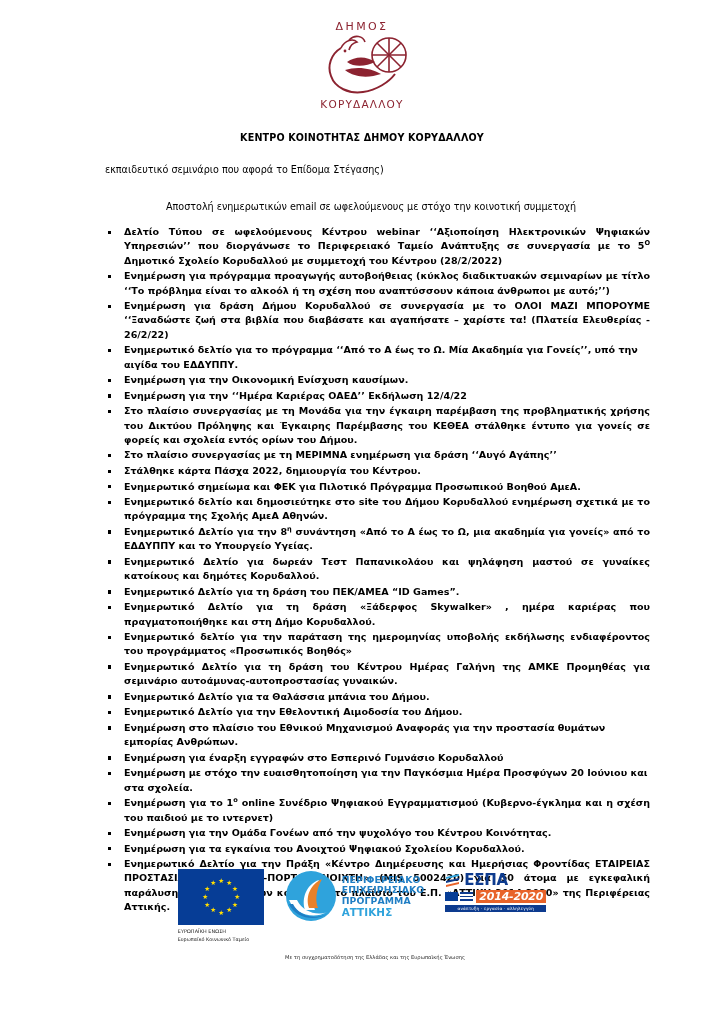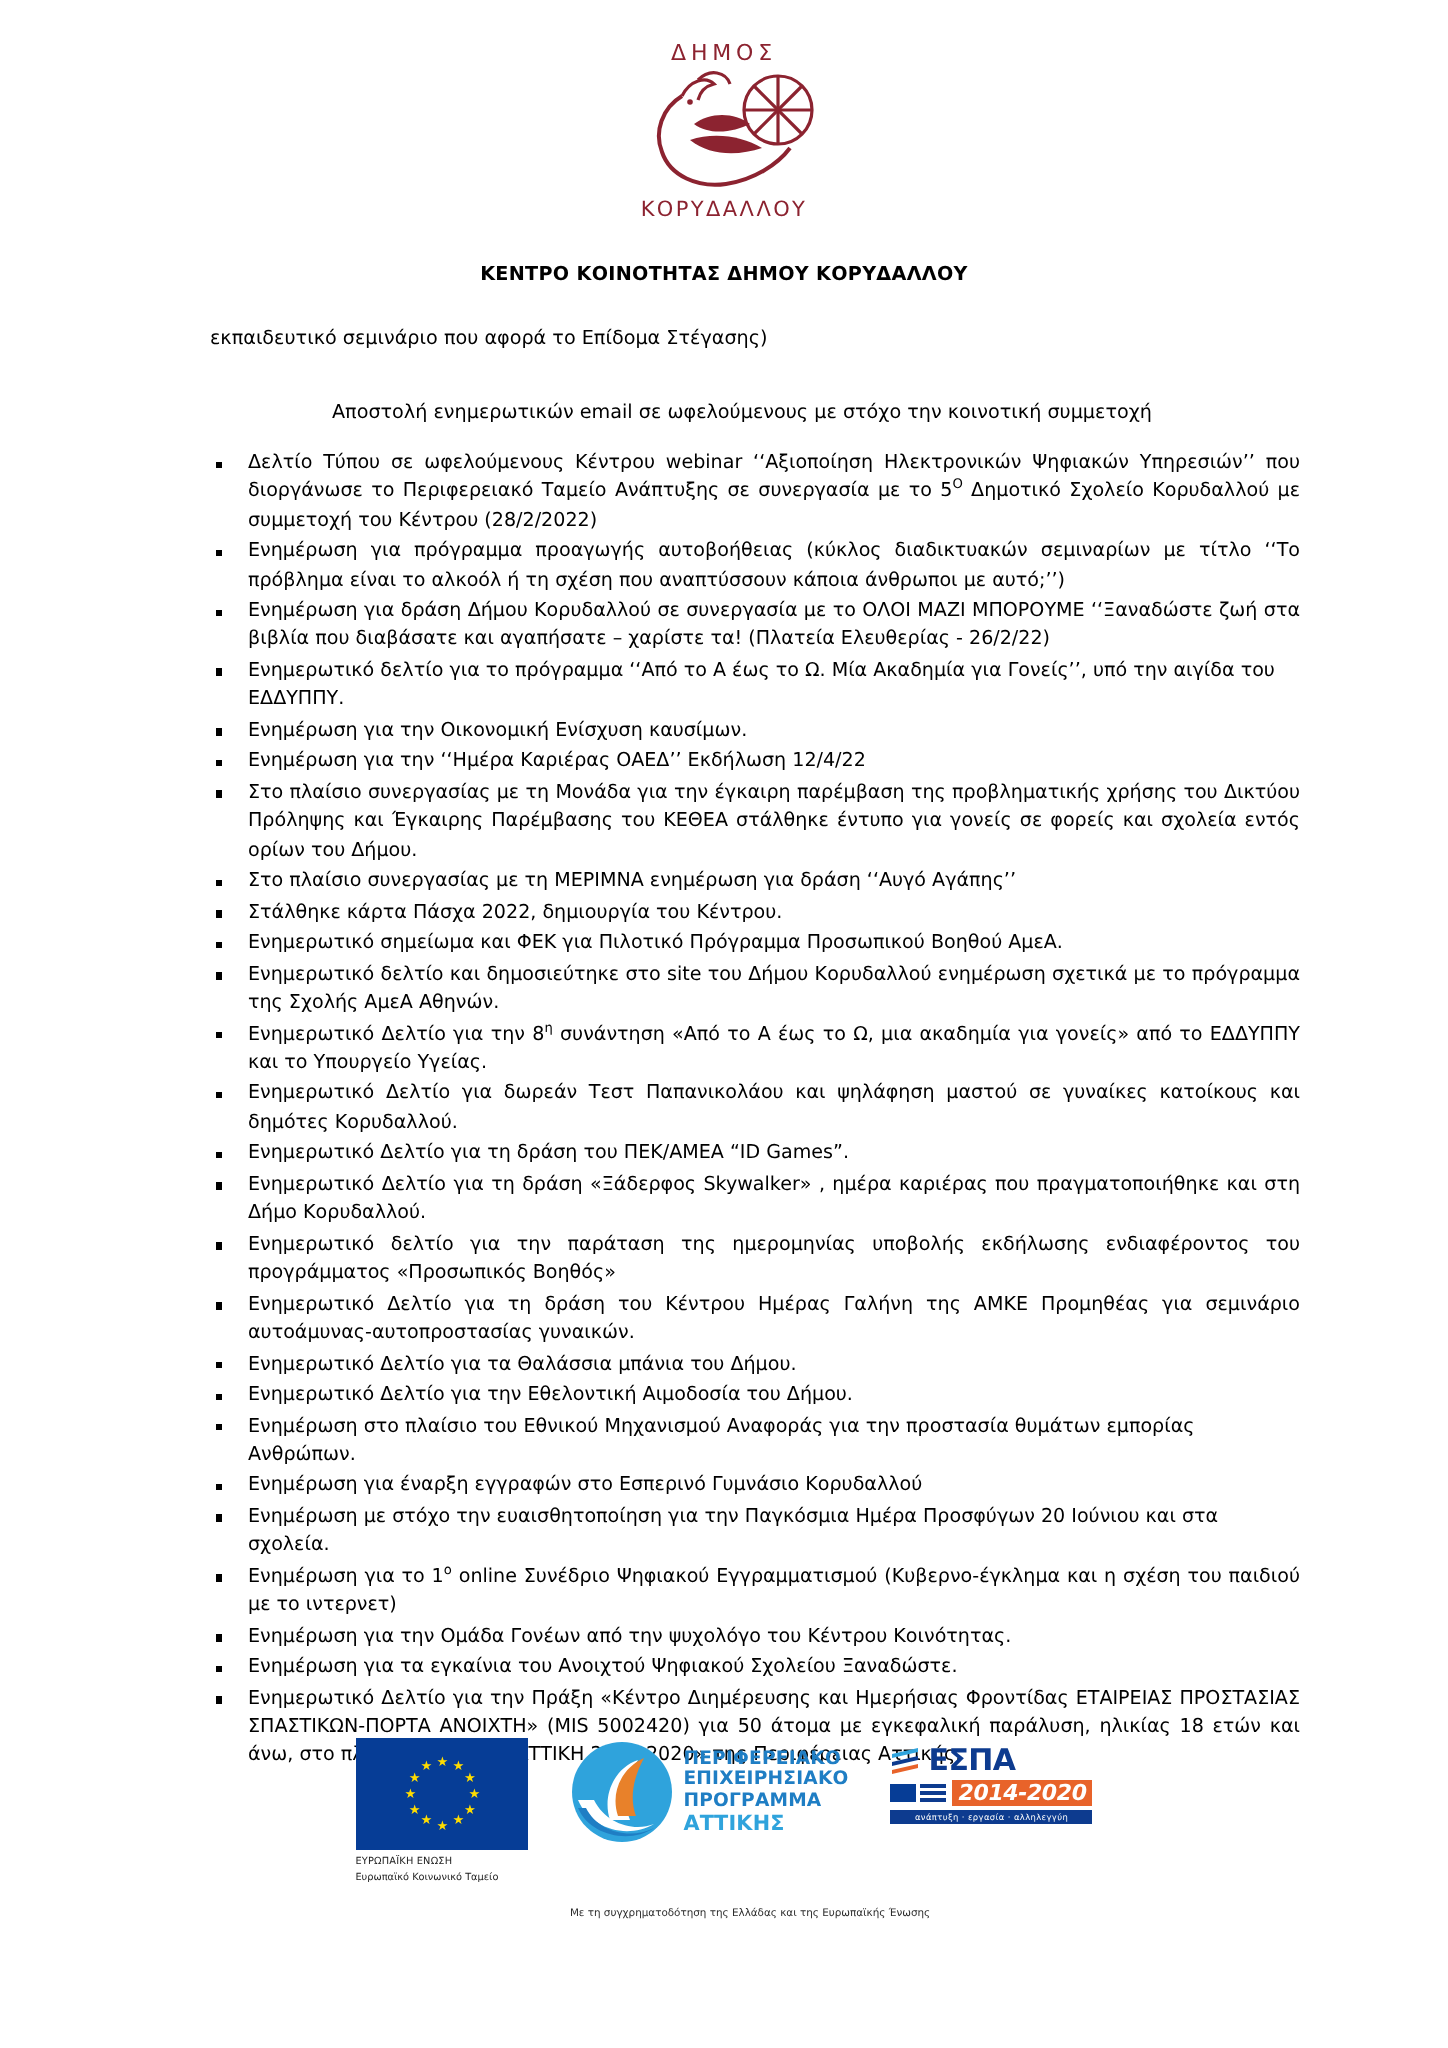--- a/index.html
+++ b/index.html
@@ -56,20 +56,21 @@
     font-size: 9.6px;
     margin-top: 26px;
     padding-left: 18px;
   }
 
   
   ul.bullets {
     list-style: none;
     margin: 13px 0 0 0;
     padding: 0 8px 0 38px;
+    font-weight: bold;
   }
   ul.bullets li {
     position: relative;
     font-size: 9.55px;
     line-height: 14.35px;
     padding-left: 20px;
     margin-bottom: 1.2px;
     text-align: justify;
     text-justify: inter-word;
     hyphens: none;
@@ -264,21 +265,21 @@
       <li>Ενημερωτικό Δελτίο για τη δράση «Ξάδερφος Skywalker» , ημέρα καριέρας που πραγματοποιήθηκε και στη Δήμο Κορυδαλλού.</li>
       <li>Ενημερωτικό δελτίο για την παράταση της ημερομηνίας υποβολής εκδήλωσης ενδιαφέροντος του προγράμματος «Προσωπικός Βοηθός»</li>
       <li>Ενημερωτικό Δελτίο για τη δράση του Κέντρου Ημέρας Γαλήνη της ΑΜΚΕ Προμηθέας για σεμινάριο αυτοάμυνας-αυτοπροστασίας γυναικών.</li>
       <li class="nojustify">Ενημερωτικό Δελτίο για τα Θαλάσσια μπάνια του Δήμου.</li>
       <li class="nojustify">Ενημερωτικό Δελτίο για την Εθελοντική Αιμοδοσία του Δήμου.</li>
       <li class="nojustify">Ενημέρωση στο πλαίσιο του Εθνικού Μηχανισμού Αναφοράς για την προστασία θυμάτων εμπορίας Ανθρώπων.</li>
       <li class="nojustify">Ενημέρωση για έναρξη εγγραφών στο Εσπερινό Γυμνάσιο Κορυδαλλού</li>
       <li class="nojustify">Ενημέρωση με στόχο την ευαισθητοποίηση για την Παγκόσμια Ημέρα Προσφύγων 20 Ιούνιου και στα σχολεία.</li>
       <li>Ενημέρωση για το 1<sup class="ord">ο</sup> online Συνέδριο Ψηφιακού Εγγραμματισμού  (Κυβερνο-έγκλημα και η σχέση του παιδιού με το ιντερνετ)</li>
       <li class="nojustify">Ενημέρωση για την Ομάδα Γονέων από την ψυχολόγο του Κέντρου Κοινότητας.</li>
-      <li class="nojustify">Ενημέρωση για τα εγκαίνια του Ανοιχτού Ψηφιακού Σχολείου Ξαναδώστε.</li>
+      <li class="nojustify">Ενημέρωση για τα εγκαίνια του Ανοιχτού Ψηφιακού Σχολείου Κορυδαλλού.</li>
       <li>Ενημερωτικό Δελτίο για την Πράξη «Κέντρο Διημέρευσης και Ημερήσιας Φροντίδας ΕΤΑΙΡΕΙΑΣ ΠΡΟΣΤΑΣΙΑΣ ΣΠΑΣΤΙΚΩΝ-ΠΟΡΤΑ ΑΝΟΙΧΤΗ» (MIS 5002420) για 50 άτομα με εγκεφαλική παράλυση, ηλικίας 18 ετών και άνω, στο πλαίσιο του Ε.Π. «ΑΤΤΙΚΗ 2014-2020» της Περιφέρειας Αττικής.</li>
     </ul>
 
   <div class="footer">
     <div class="footer-logos">
 
       <div class="eu-block">
         <div class="eu-flag" id="eu-flag">
             <span class="eu-star" style="left: 40.5px; top: 9.5px;">★</span>
             <span class="eu-star" style="left: 48.5px; top: 11.6436px;">★</span>

